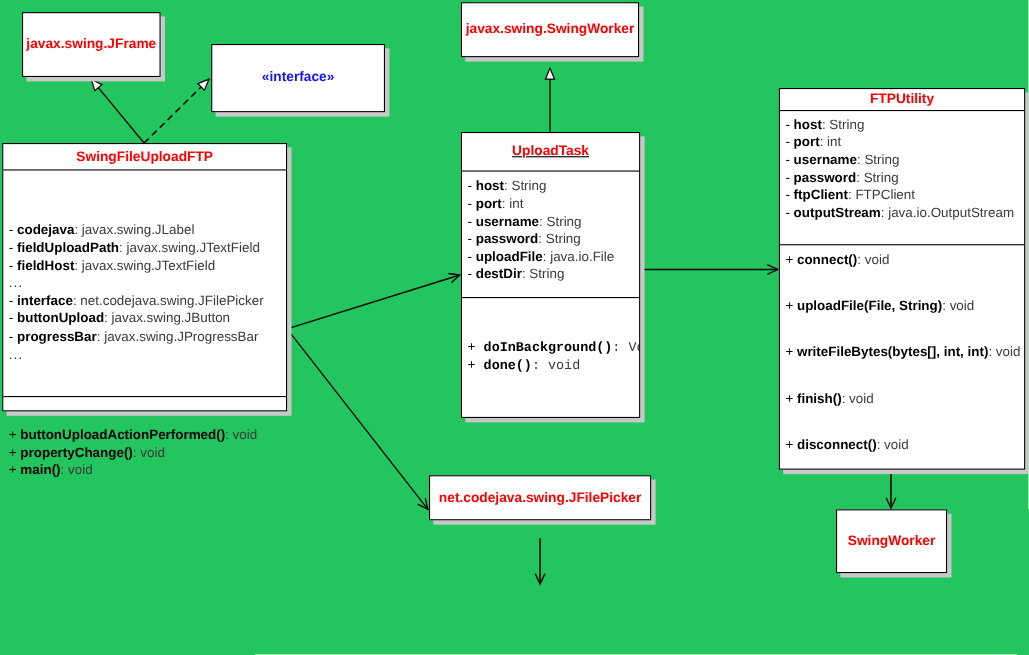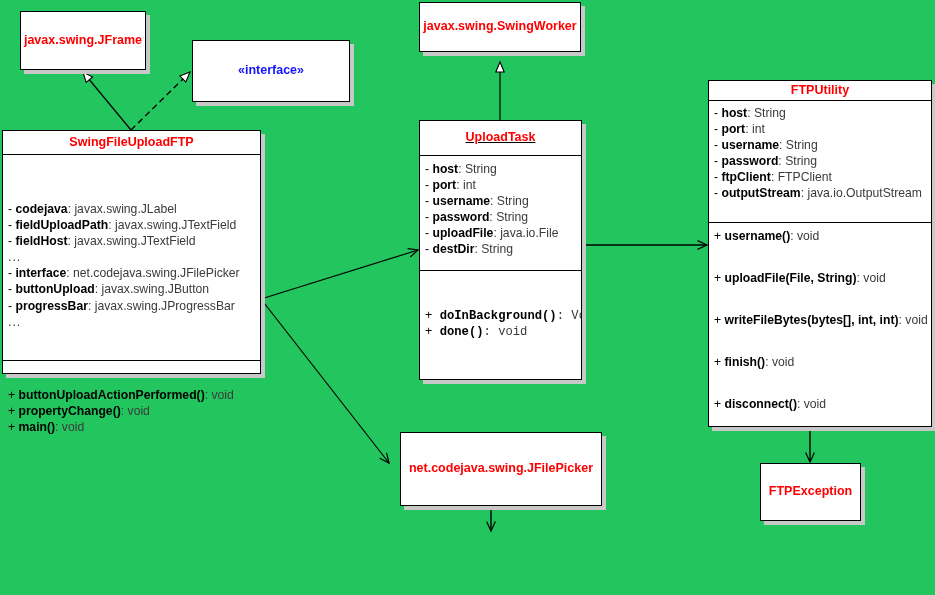--- a/index.html
+++ b/index.html
@@ -189,38 +189,38 @@
     </div>
     <div class="compartment divided" style="height:122px; padding-top:4px;">
         <div class="member"><span class="vis">-</span> <b>host</b>: String</div>
         <div class="member"><span class="vis">-</span> <b>port</b>: int</div>
         <div class="member"><span class="vis">-</span> <b>username</b>: String</div>
         <div class="member"><span class="vis">-</span> <b>password</b>: String</div>
         <div class="member"><span class="vis">-</span> <b>ftpClient</b>: FTPClient</div>
         <div class="member"><span class="vis">-</span> <b>outputStream</b>: java.io.OutputStream</div>
       </div>
     <div class="compartment" style="height:203px; padding-top:5px;">
-        <div class="member"><span class="vis">+</span> <span class="sig">username()</span>: void</div>
+        <div class="member"><span class="vis">+</span> <span class="sig">connect()</span>: void</div>
         <div style="height: 26px;"></div>
         <div class="member"><span class="vis">+</span> <span class="sig">uploadFile(File, String)</span>: void</div>
         <div style="height: 26px;"></div>
         <div class="member"><span class="vis">+</span> <span class="sig">writeFileBytes(bytes[], int, int)</span>: void</div>
         <div style="height: 26px;"></div>
         <div class="member"><span class="vis">+</span> <span class="sig">finish()</span>: void</div>
         <div style="height: 26px;"></div>
         <div class="member"><span class="vis">+</span> <span class="sig">disconnect()</span>: void</div>
       </div>
   </div>
 
-  <div class="uml-box" style="left:400px; top:432px; width:202px; height:74px;">
+  <div class="uml-box" style="left:390px; top:432px; width:202px; height:41px;">
     <div class="title-only">
       <div class="uml-title">net.codejava.swing.JFilePicker</div>
     </div>
   </div>
 
 
   <div class="uml-box" style="left:760px; top:463px; width:101px; height:58px;">
     <div class="title-only">
-      <div class="uml-title">FTPException</div>
+      <div class="uml-title">SwingWorker</div>
     </div>
   </div>
 
 </div>
 
 </body></html>

